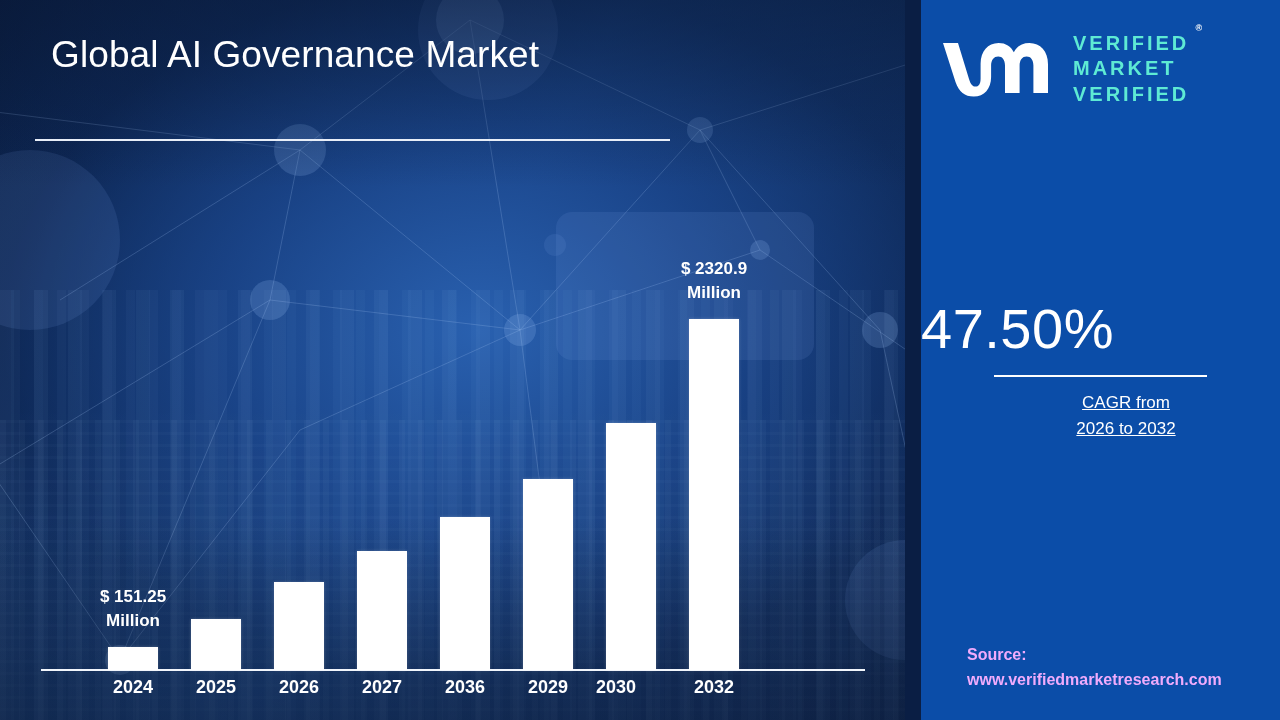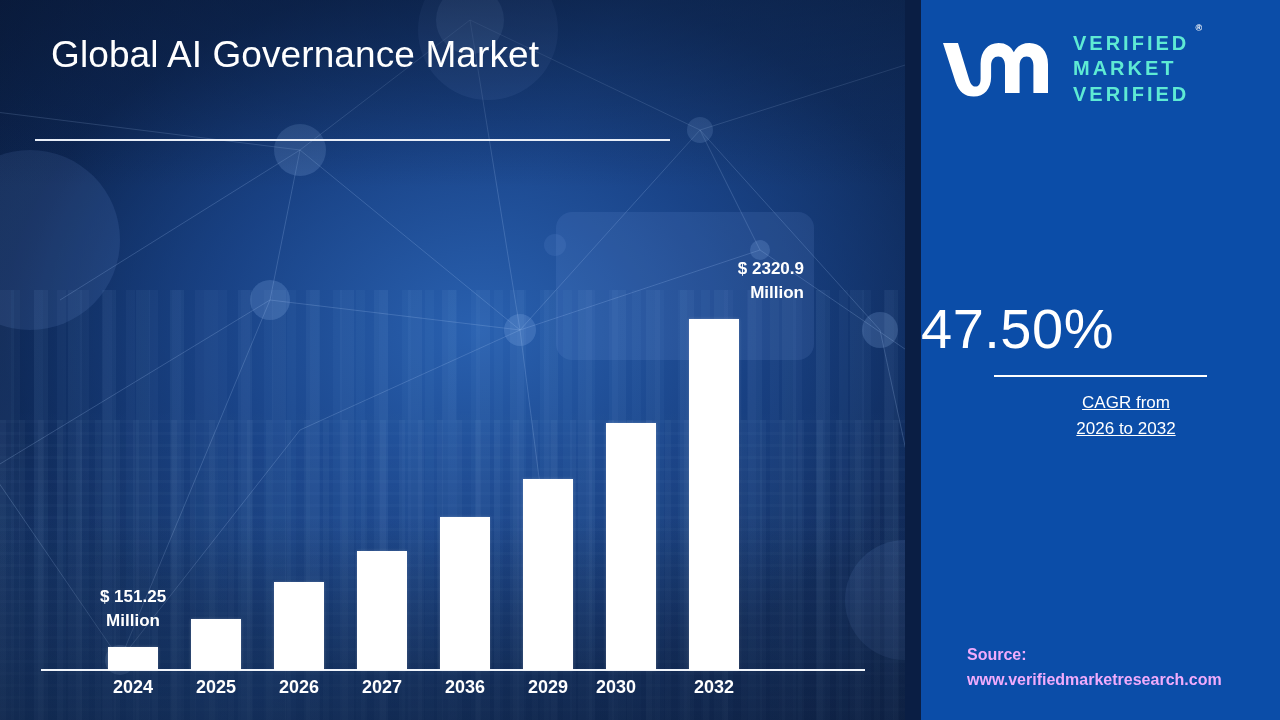--- a/index.html
+++ b/index.html
@@ -176,21 +176,21 @@
       <div class="bar" style="left: 357px; top: 551px; height: 119px;"></div>
       <div class="tick" style="left: 339px;">2027</div>
       <div class="bar" style="left: 440px; top: 517px; height: 153px;"></div>
       <div class="tick" style="left: 422px;">2036</div>
       <div class="bar" style="left: 523px; top: 479px; height: 191px;"></div>
       <div class="tick" style="left: 505px;">2029</div>
       <div class="bar" style="left: 606px; top: 423px; height: 247px;"></div>
       <div class="tick" style="left: 573px;">2030</div>
       <div class="bar" style="left: 689px; top: 319px; height: 351px;"></div>
       <div class="tick" style="left: 671px;">2032</div>
-      <div class="bar-label" style="left: 624px; top: 257px; text-align: right;"><span>$ 2320.9</span><br><span>Million</span></div>
+      <div class="bar-label" style="left: 624px; top: 257px;"><span>$ 2320.9</span><br><span>Million</span></div>
     </div>
 </div>
 
 <div class="gutter"></div>
 
 <div class="right-panel">
 
   <div class="logo-wrap">
     <div class="logo-mark">
       <svg viewBox="0 0 118 62" width="118" height="62" aria-hidden="true">

